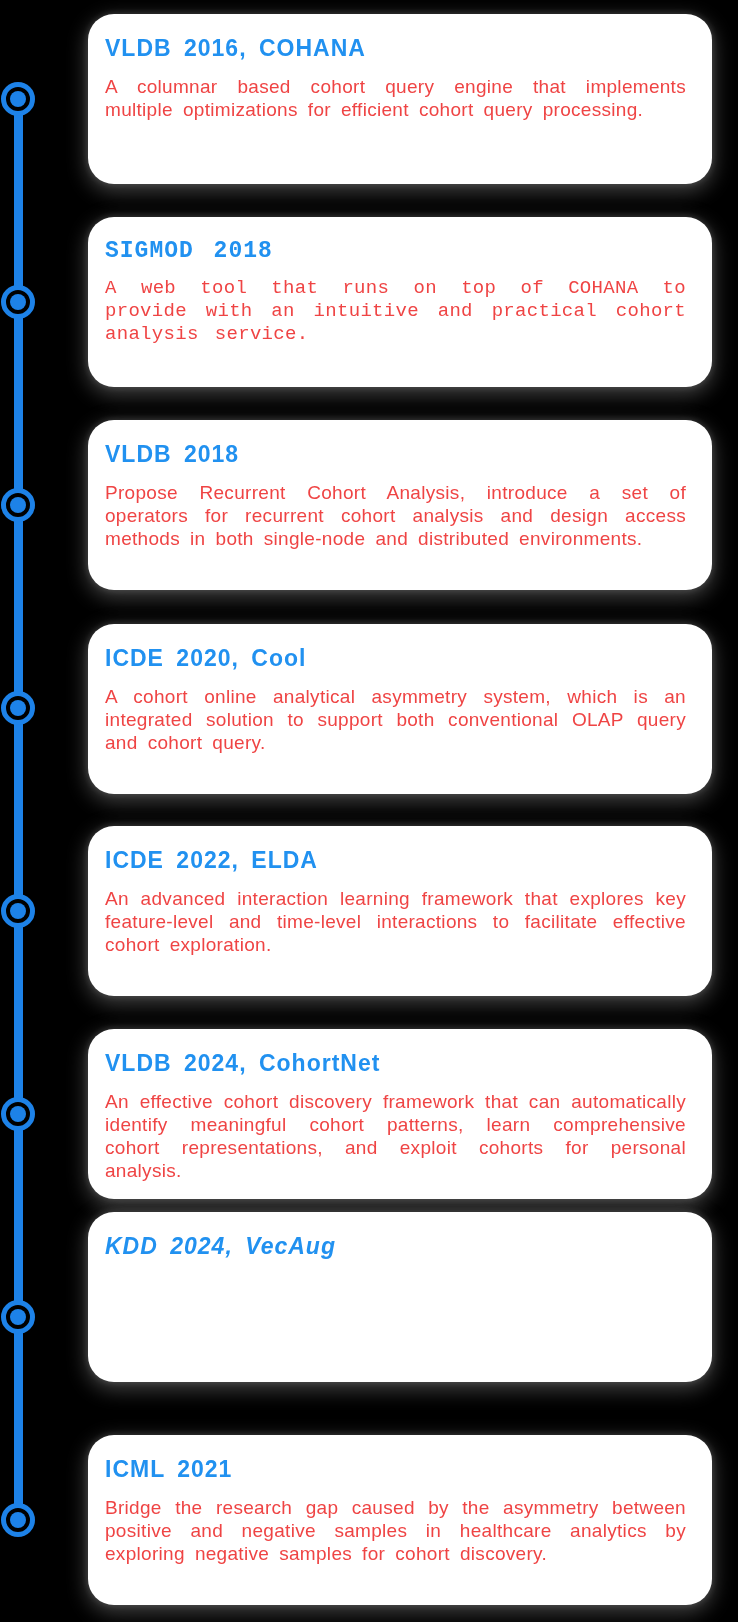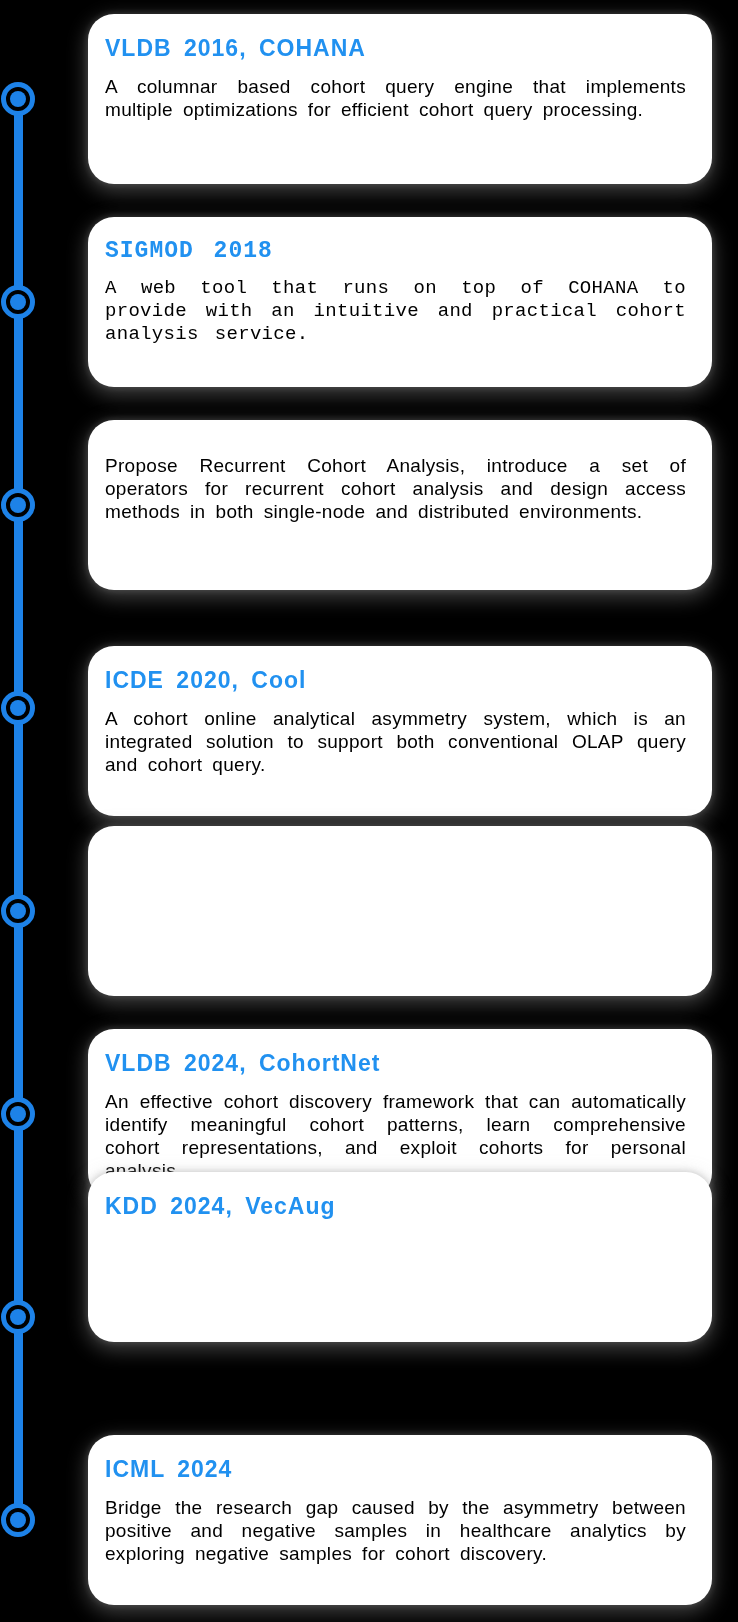--- a/index.html
+++ b/index.html
@@ -55,21 +55,21 @@
   .card-title {
     margin: 0;
     color: #2191F0;
     font-size: 23px;
     font-weight: 700;
     letter-spacing: 1px;
     word-spacing: 5px;
   }
   .card-desc {
     margin: 13px 0 0 0;
-    color: #000000;
+    color: #ef4444;
     font-size: 19px;
     line-height: 23px;
     letter-spacing: 0.3px;
     word-spacing: 4.5px;
     text-align: justify;
   }
 </style>
 </head>
 <body>
 
@@ -88,54 +88,57 @@
     <div class="node" style="top: 285px;"></div>
     <section class="card" style="top: 217px; font-family: Liberation Mono, monospace;">
       <h2 class="card-title">SIGMOD 2018</h2>
       <p class="card-desc">A web tool that runs on top of COHANA to provide with an intuitive and practical cohort analysis service.</p>
     </section>
   </div>
 
   <div>
     <div class="node" style="top: 488px;"></div>
     <section class="card" style="top: 420px;">
+      <h2 class="card-title">VLDB 2018</h2>
       <p class="card-desc">Propose Recurrent Cohort Analysis, introduce a set of operators for recurrent cohort analysis and design access methods in both single-node and distributed environments.</p>
     </section>
   </div>
 
   <div>
     <div class="node" style="top: 691px;"></div>
-    <section class="card" style="top: 646px;">
+    <section class="card" style="top: 624px;">
       <h2 class="card-title">ICDE 2020, Cool</h2>
       <p class="card-desc">A cohort online analytical asymmetry system, which is an integrated solution to support both conventional OLAP query and cohort query.</p>
     </section>
   </div>
 
   <div>
     <div class="node" style="top: 894px;"></div>
     <section class="card" style="top: 826px;">
+      <h2 class="card-title">ICDE 2022, ELDA</h2>
+      <p class="card-desc">An advanced interaction learning framework that explores key feature-level and time-level interactions to facilitate effective cohort exploration.</p>
     </section>
   </div>
 
   <div>
     <div class="node" style="top: 1097px;"></div>
     <section class="card" style="top: 1029px;">
       <h2 class="card-title">VLDB 2024, CohortNet</h2>
       <p class="card-desc">An effective cohort discovery framework that can automatically identify meaningful cohort patterns, learn comprehensive cohort representations, and exploit cohorts for personal analysis.</p>
     </section>
   </div>
 
   <div>
     <div class="node" style="top: 1300px;"></div>
-    <section class="card" style="top: 1172px;">
+    <section class="card" style="top: 1212px; font-style: italic;">
       <h2 class="card-title">KDD 2024, VecAug</h2>
     </section>
   </div>
 
   <div>
     <div class="node" style="top: 1503px;"></div>
     <section class="card" style="top: 1435px;">
-      <h2 class="card-title">ICML 2024</h2>
+      <h2 class="card-title">ICML 2021</h2>
       <p class="card-desc">Bridge the research gap caused by the asymmetry between positive and negative samples in healthcare analytics by exploring negative samples for cohort discovery.</p>
     </section>
   </div>
 </div>
 </div>
 
 </body></html>

